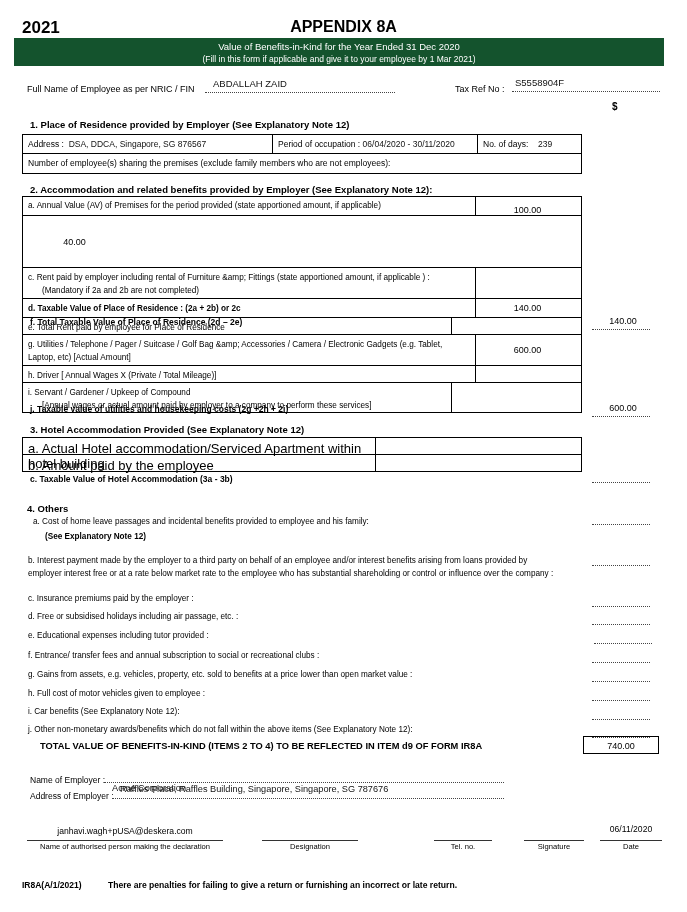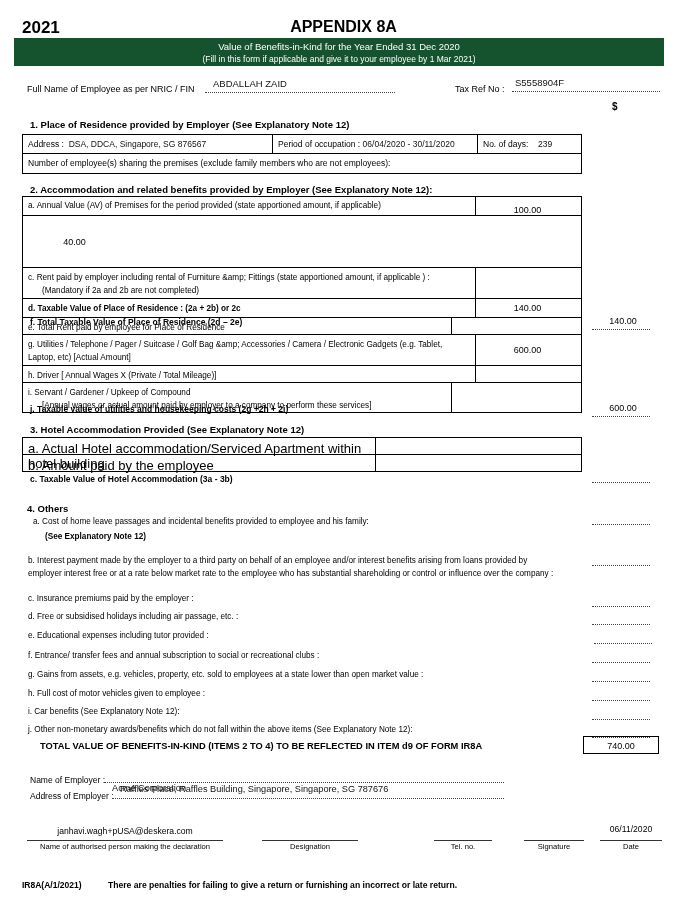--- a/index.html
+++ b/index.html
@@ -310,21 +310,21 @@
   <div class="abs o-item" style="left:592px; top:613px; width:58px; text-align:center;"></div>
 
   <div class="abs o-item" style="left:28px; top:630px;">e. Educational expenses including tutor provided :</div>
   <div class="abs dotline o-dot" style="left:594px; top:643px;"></div>
   <div class="abs o-item" style="left:592px; top:632px; width:58px; text-align:center;"></div>
 
   <div class="abs o-item" style="left:28px; top:650px;">f. Entrance/ transfer fees and annual subscription to social or recreational clubs :</div>
   <div class="abs dotline o-dot" style="left:592px; top:662px;"></div>
   <div class="abs o-item" style="left:592px; top:651px; width:58px; text-align:center;"></div>
 
-  <div class="abs o-item" style="left:28px; top:669px;">g. Gains from assets, e.g. vehicles, property, etc. sold to employees at a state lower than open market value :</div>
+  <div class="abs o-item" style="left:28px; top:669px;">g. Gains from assets, e.g. vehicles, property, etc. sold to benefits at a price lower than open market value :</div>
   <div class="abs dotline o-dot" style="left:592px; top:681px;"></div>
   <div class="abs o-item" style="left:592px; top:670px; width:58px; text-align:center;"></div>
 
   <div class="abs o-item" style="left:28px; top:688px;">h. Full cost of motor vehicles given to employee :</div>
   <div class="abs dotline o-dot" style="left:592px; top:700px;"></div>
   <div class="abs o-item" style="left:592px; top:689px; width:58px; text-align:center;"></div>
 
   <div class="abs o-item" style="left:28px; top:706px;">i. Car benefits (See Explanatory Note 12):</div>
   <div class="abs dotline o-dot" style="left:592px; top:719px;"></div>
   <div class="abs o-item" style="left:592px; top:708px; width:58px; text-align:center;"></div>

